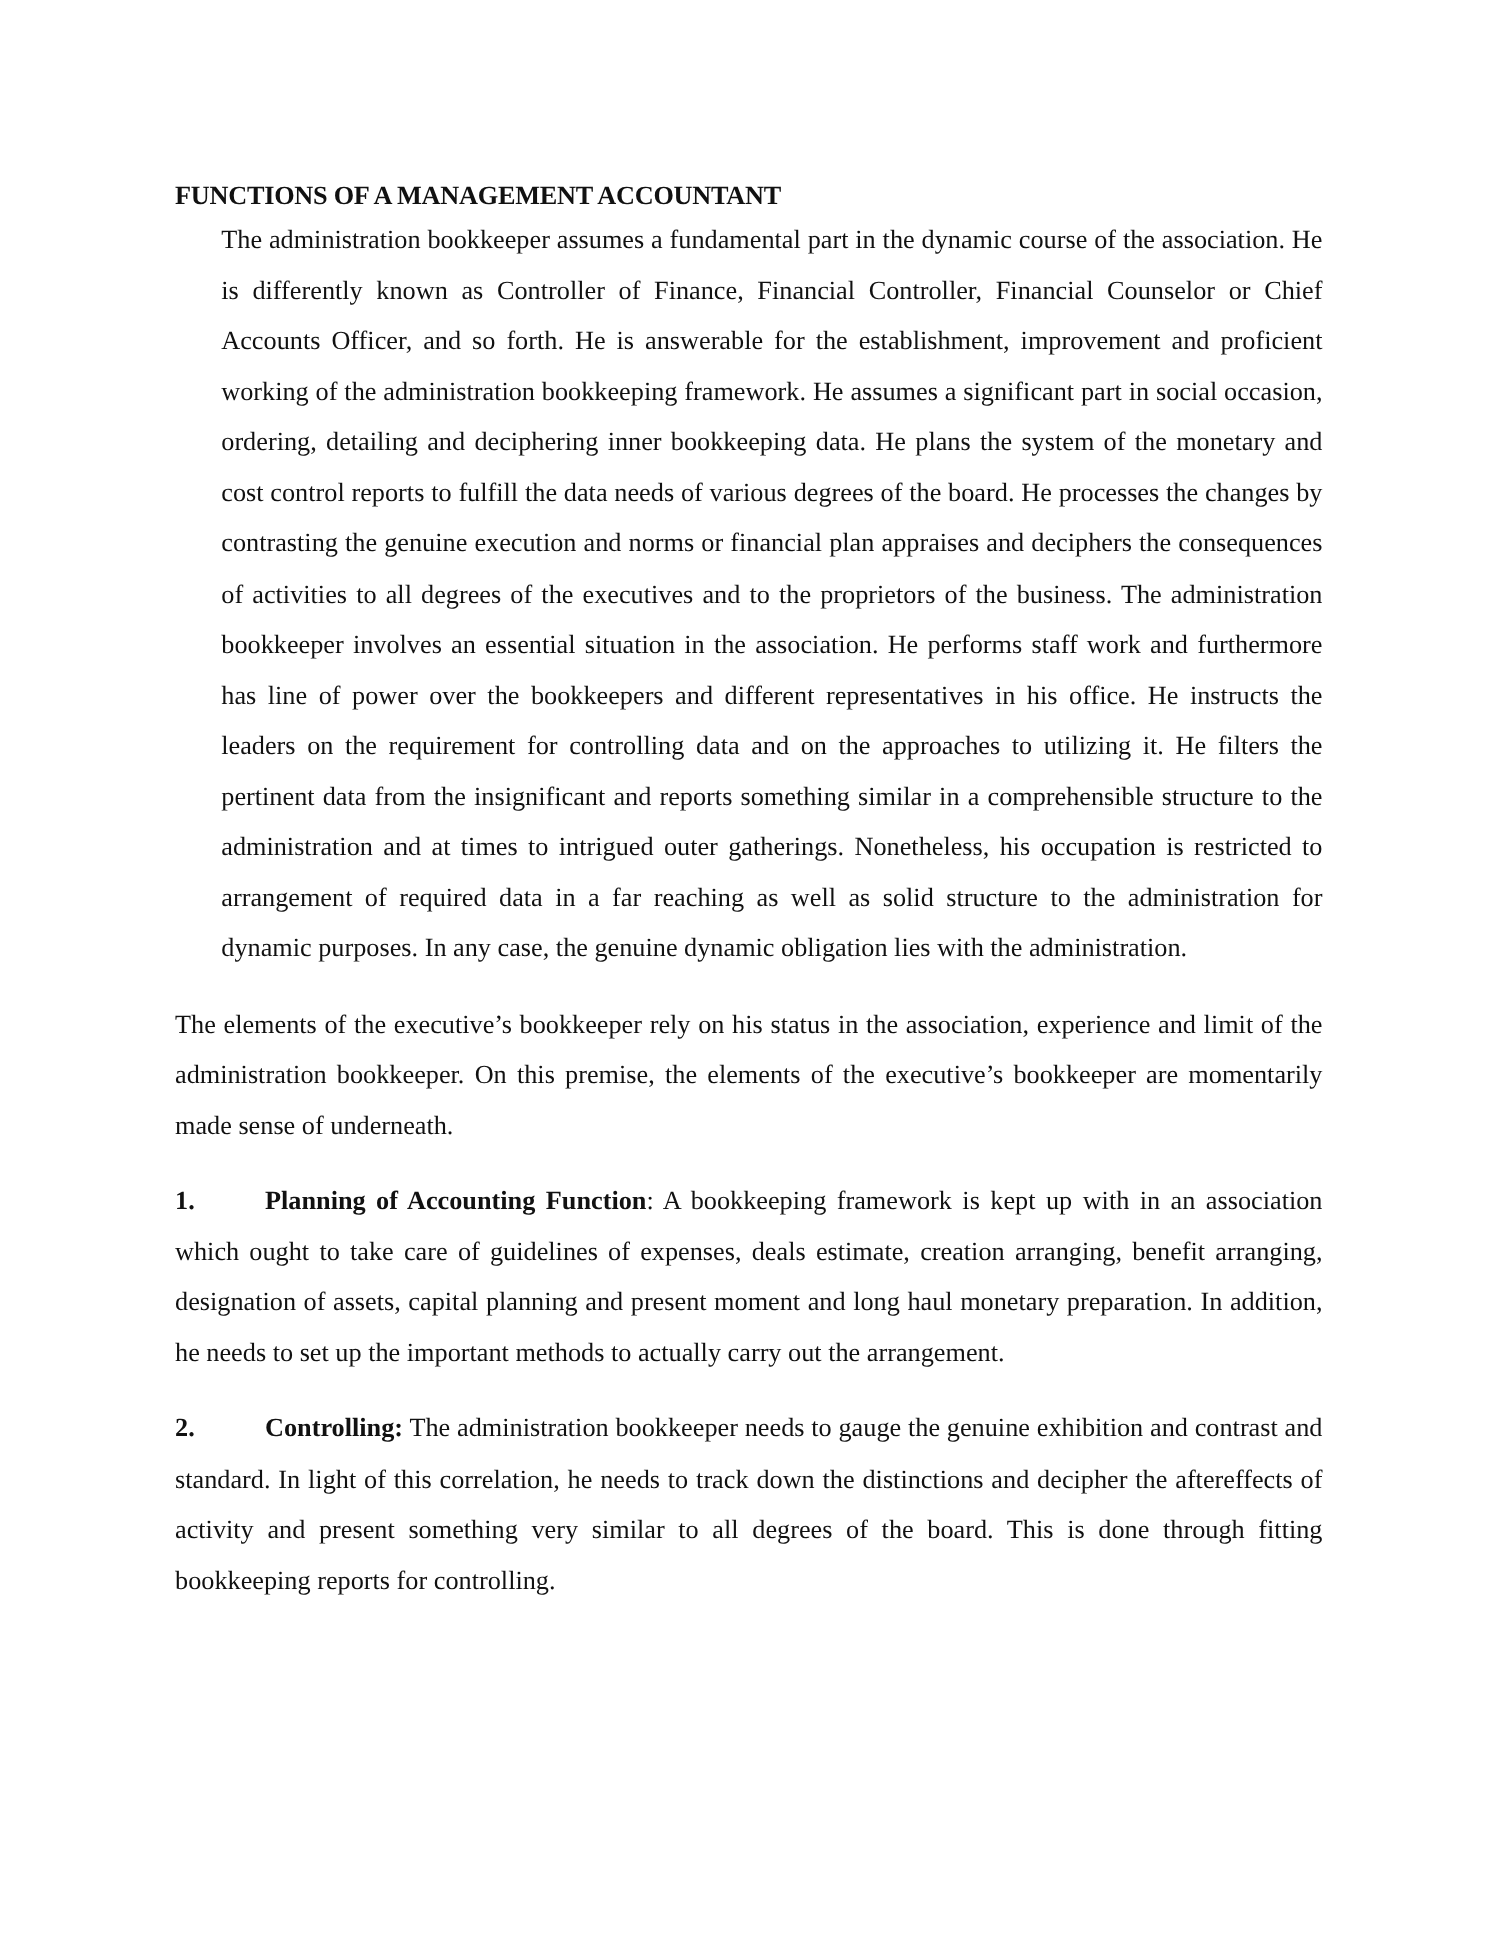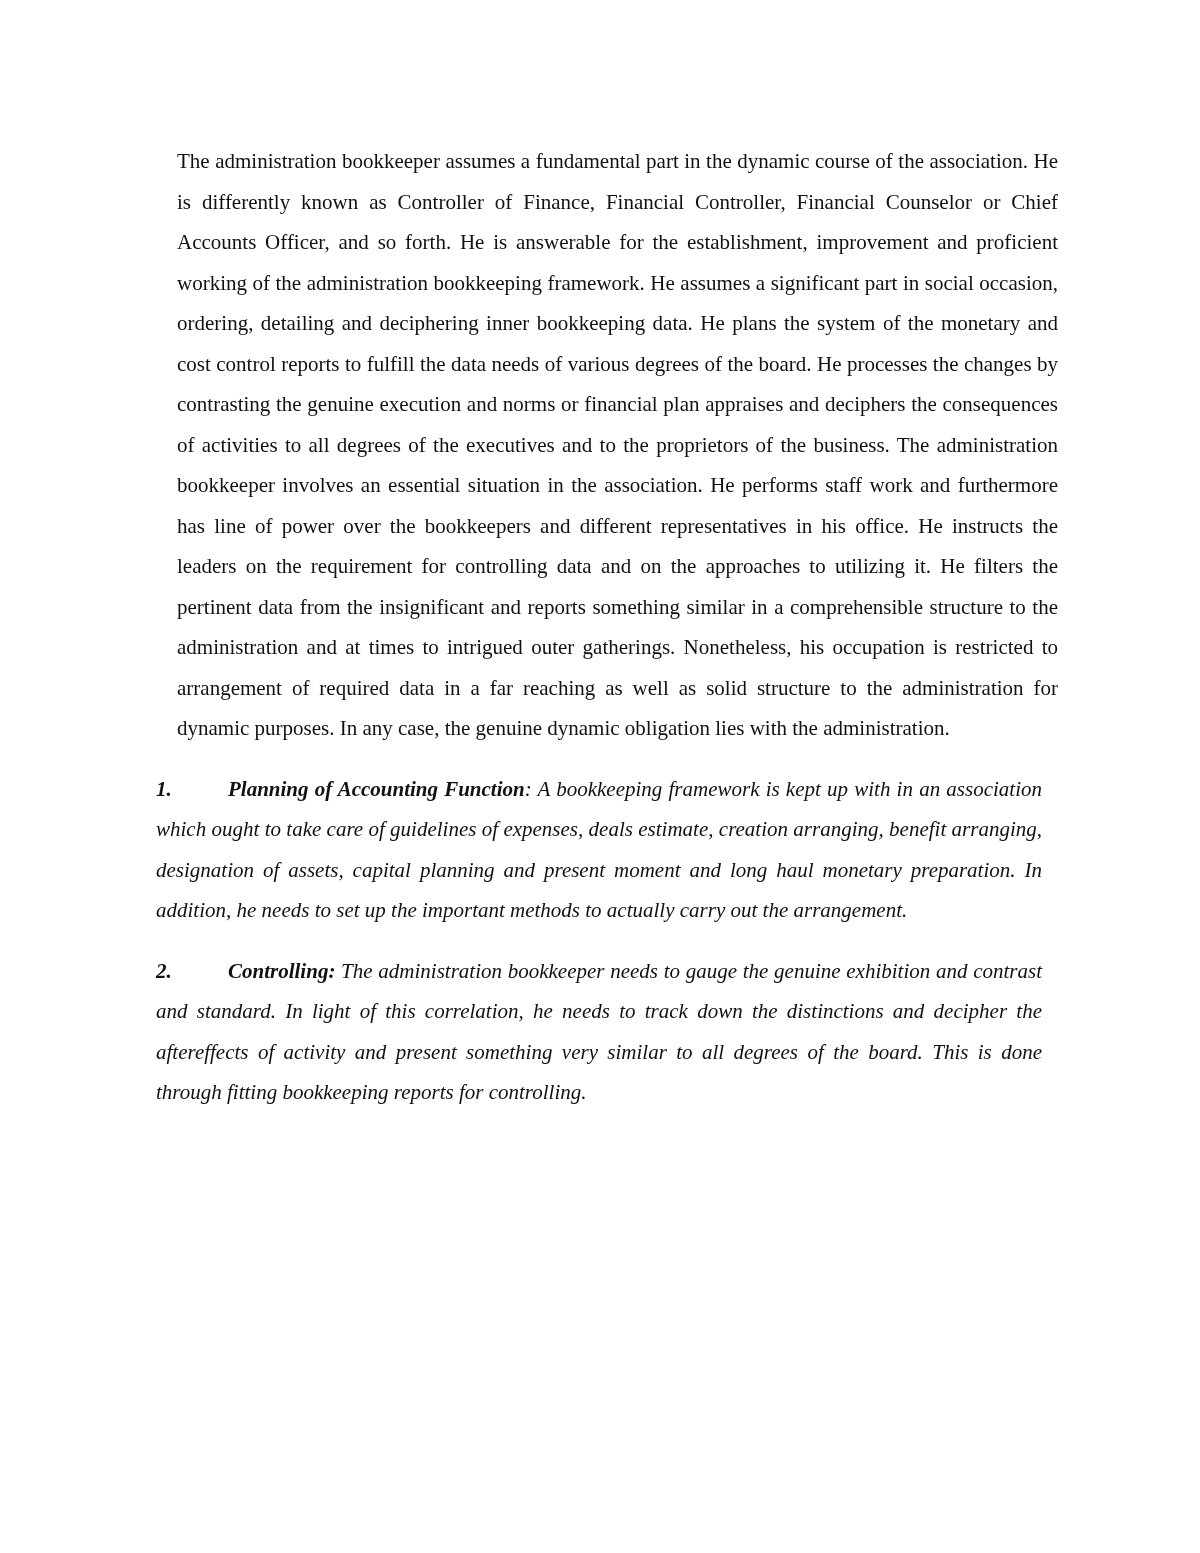--- a/index.html
+++ b/index.html
@@ -21,39 +21,40 @@
     height: 30px;
     letter-spacing: -0.2px;
   }
   .para {
     margin: 0;
     text-align: justify;
   }
   .para + .para { margin-top: 20px; }
   .p1 { margin-top: 0; margin-left: 37px; }
   .list-item {
-    margin: 16px;
+    margin: 0;
     margin-top: 20px;
     text-align: justify;
-    font-style: italic;
   }
   .num {
     display: inline-block;
     width: 72px;
     font-weight: bold;
   }
   .term { font-weight: bold; }
 </style>
 </head>
 <body>
 
 <div class="page">
+  <p class="title">FUNCTIONS OF A MANAGEMENT ACCOUNTANT</p>
 
   <p class="para p1">The administration bookkeeper assumes a fundamental part in the dynamic course of the association. He is differently known as Controller of Finance, Financial Controller, Financial Counselor or Chief Accounts Officer, and so forth. He is answerable for the establishment, improvement and proficient working of the administration bookkeeping framework. He assumes a significant part in social occasion, ordering, detailing and deciphering inner bookkeeping data. He plans the system of the monetary and cost control reports to fulfill the data needs of various degrees of the board. He processes the changes by contrasting the genuine execution and norms or financial plan appraises and deciphers the consequences of activities to all degrees of the executives and to the proprietors of the business. The administration bookkeeper involves an essential situation in the association. He performs staff work and furthermore has line of power over the bookkeepers and different representatives in his office. He instructs the leaders on the requirement for controlling data and on the approaches to utilizing it. He filters the pertinent data from the insignificant and reports something similar in a comprehensible structure to the administration and at times to intrigued outer gatherings. Nonetheless, his occupation is restricted to arrangement of required data in a far reaching as well as solid structure to the administration for dynamic purposes. In any case, the genuine dynamic obligation lies with the administration.</p>
 
+  <p class="para">The elements of the executive’s bookkeeper rely on his status in the association, experience and limit of the administration bookkeeper. On this premise, the elements of the executive’s bookkeeper are momentarily made sense of underneath.</p>
 
   <p class="list-item">
     <span class="num">1.</span><span class="term">Planning of Accounting Function</span><span>:</span><span> A bookkeeping framework is kept up with in an association which ought to take care of guidelines of expenses, deals estimate, creation arranging, benefit arranging, designation of assets, capital planning and present moment and long haul monetary preparation. In addition, he needs to set up the important methods to actually carry out the arrangement.</span>
   </p>
 
   <p class="list-item">
     <span class="num">2.</span><span class="term">Controlling</span><span class="term">:</span><span> The administration bookkeeper needs to gauge the genuine exhibition and contrast and standard. In light of this correlation, he needs to track down the distinctions and decipher the aftereffects of activity and present something very similar to all degrees of the board. This is done through fitting bookkeeping reports for controlling.</span>
   </p>
 </div>
 

